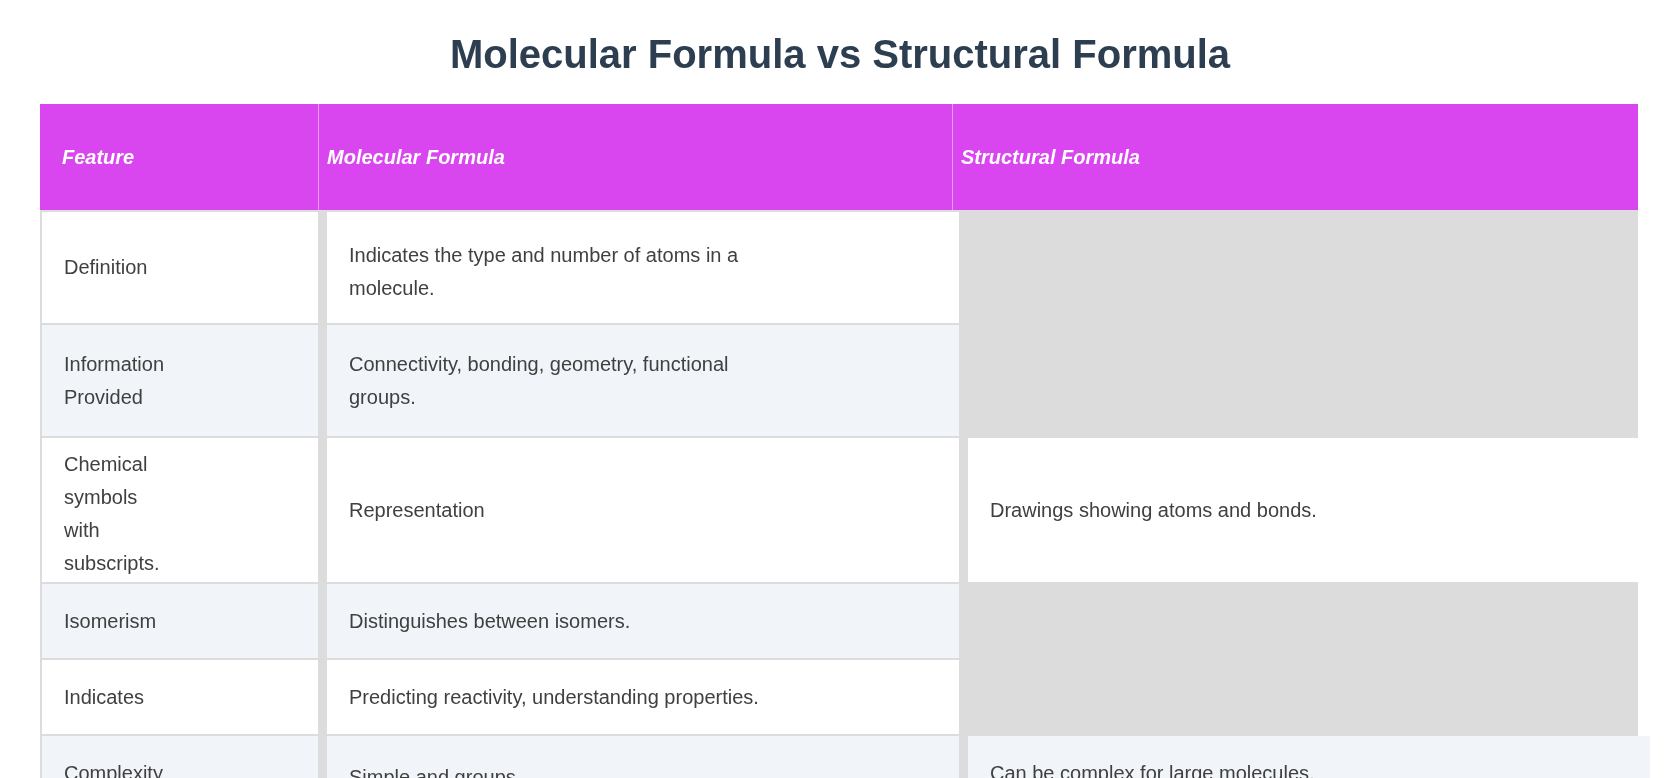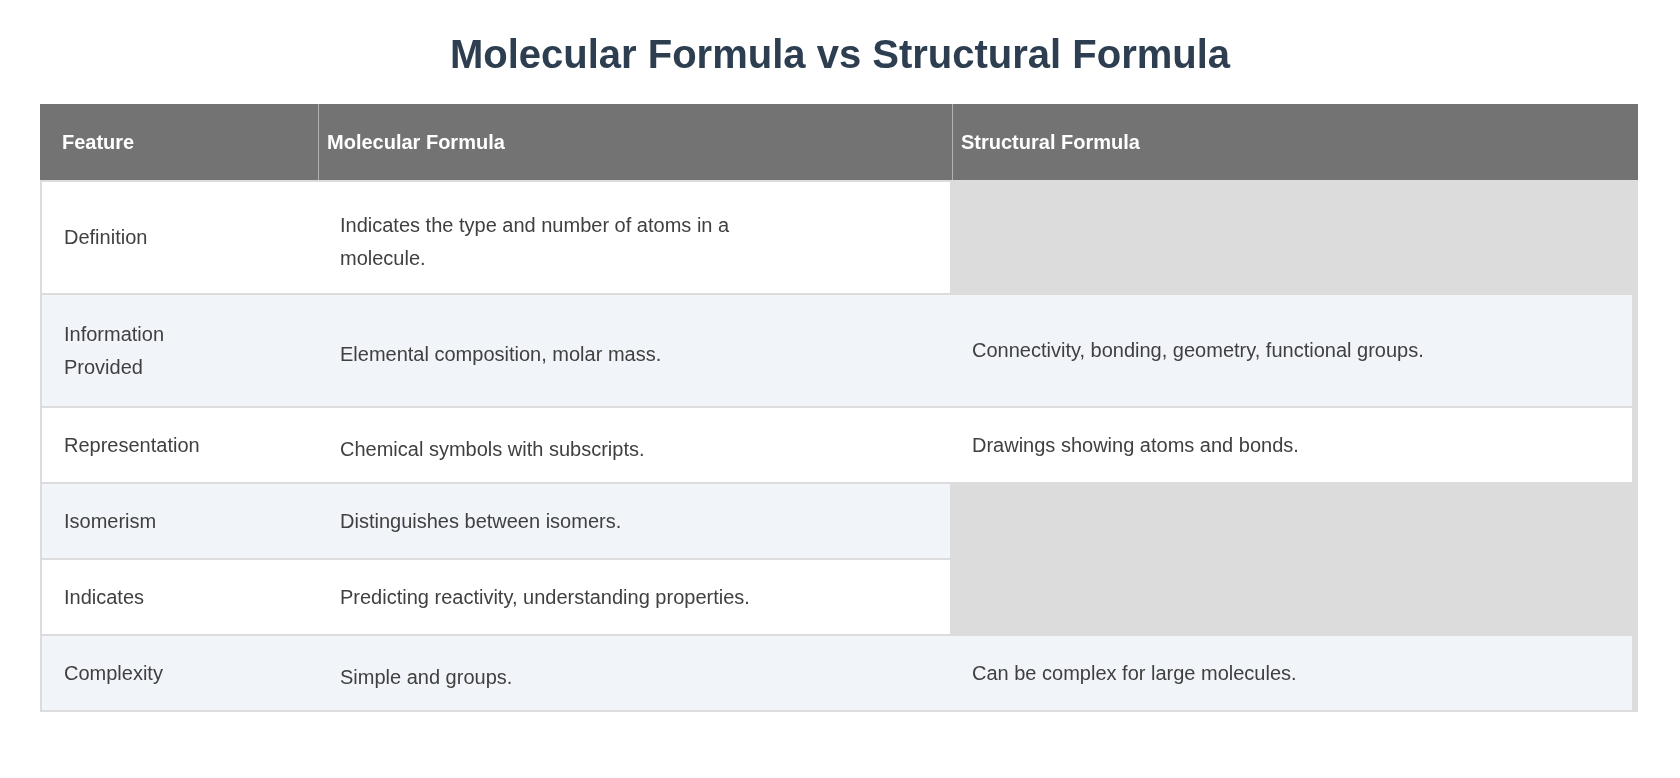--- a/index.html
+++ b/index.html
@@ -27,22 +27,23 @@
     color: #2c3e50;
   }
   .table {
     width: 1598px;
     margin-left: 40px;
   }
   
   .thead {
     display: grid;
     grid-template-columns: 278px 634px 686px;
-    background: #737373;
-    height: 76px;
+    background: #d946ef;
+    height: 106px;
+    font-style: italic;
   }
   .th {
     display: flex;
     align-items: center;
     box-sizing: border-box;
     color: #ffffff;
     font-size: 20px;
     font-weight: 700;
     padding-left: 22px;
   }
@@ -54,21 +55,21 @@
   .tbody {
     background: #dcdcdc;
     padding: 2px;
     display: flex;
     flex-direction: column;
     gap: 2px;
   }
   .row {
     display: grid;
     grid-template-columns: 276px 632px 682px;
-    gap: 0;
+    gap: 9px;
   }
   .row.tall  .td { min-height: 111px; }
   .row.short .td { min-height: 74px; }
   .td {
     box-sizing: border-box;
     display: flex;
     align-items: center;
     background: #ffffff;
     color: #404040;
     font-size: 20px;
@@ -96,27 +97,26 @@
 
     <div class="tbody">
 
       <div class="row tall">
         <div class="td c1">Definition</div>
         <div class="td c2">Indicates the type and number of atoms in a molecule.</div>
       </div>
 
       <div class="row tall alt">
         <div class="td c1">Information Provided</div>
-        <div class="td c2">Elemental composition, molar mass.</div>
         <div class="td c3">Connectivity, bonding, geometry, functional groups.</div>
       </div>
 
       <div class="row short">
+        <div class="td c2">Chemical symbols with subscripts.</div>
         <div class="td c1">Representation</div>
-        <div class="td c2">Chemical symbols with subscripts.</div>
         <div class="td c3">Drawings showing atoms and bonds.</div>
       </div>
 
       <div class="row short alt">
         <div class="td c1">Isomerism</div>
         <div class="td c3">Distinguishes between isomers.</div>
       </div>
 
       <div class="row short">
         <div class="td c1">Indicates</div>

